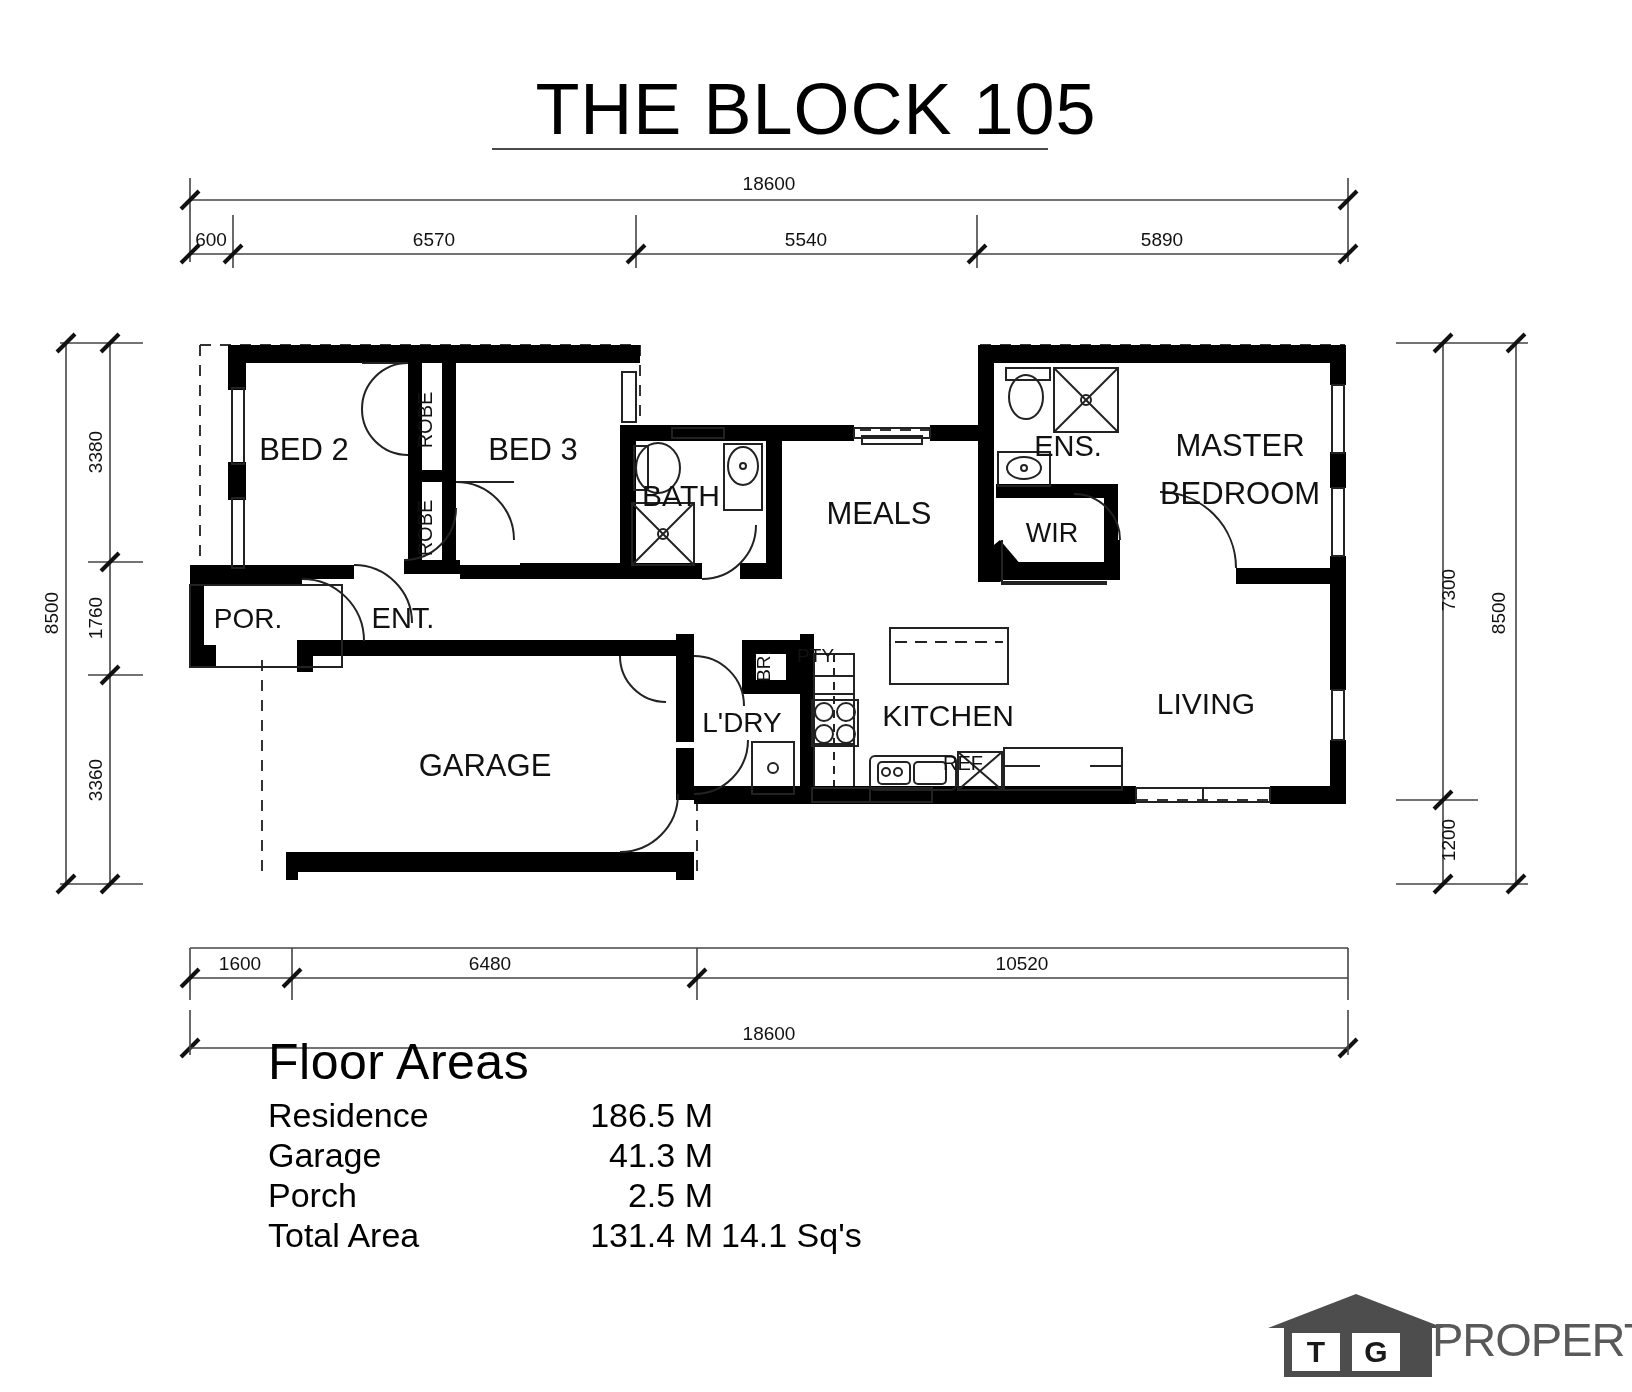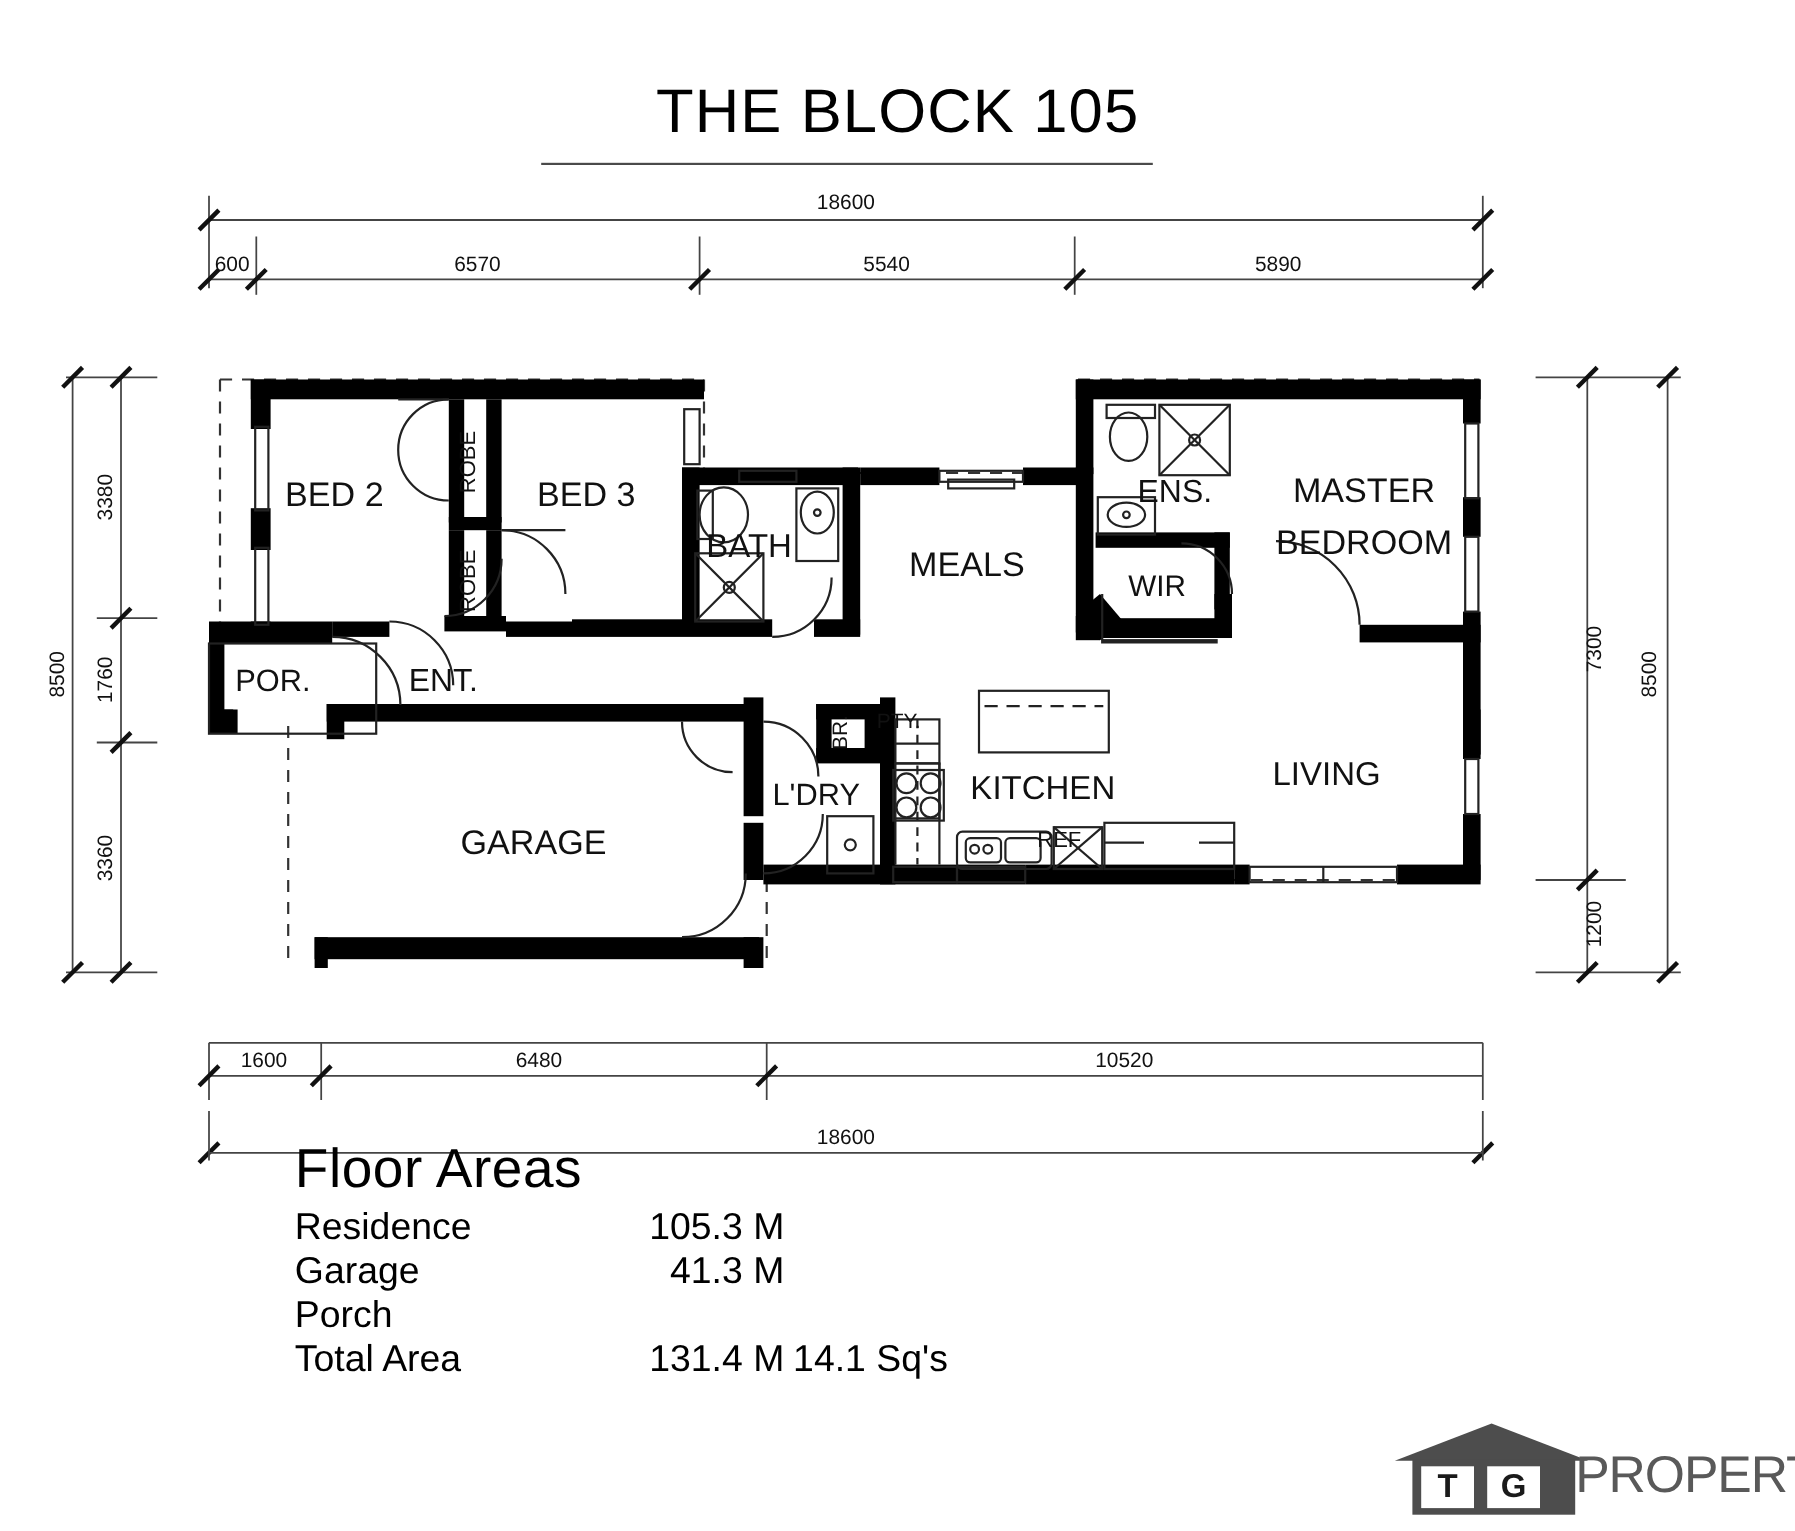--- a/index.html
+++ b/index.html
@@ -1,20 +1,20 @@
 <!DOCTYPE html>
 <html><head>
 <meta charset="utf-8">
 <style>
   html,body{margin:0;padding:0;background:#fff;}
   body{width:1632px;height:1392px;position:relative;overflow:hidden;
        font-family:"Liberation Sans","DejaVu Sans",sans-serif;color:#000;}
   #plan{position:absolute;left:0;top:0;width:1632px;height:1392px;}
   .ttl{position:absolute;left:0;top:68px;width:1632px;text-align:center;
-       font-size:56px;letter-spacing:1px;font-weight:400;color:#000;}
+       font-size:72px;letter-spacing:1px;font-weight:400;color:#000;}
   .ttl-rule{position:absolute;left:492px;top:148px;width:556px;height:2px;background:#4a4a4a;}
 
   
   .fa-wrap{position:absolute;left:268px;top:1033px;width:620px;}
   .fa-title{font-size:50px;letter-spacing:0.5px;margin:0 0 4px 0;}
   .fa-row{display:flex;font-size:34px;line-height:40px;}
   .fa-label{width:215px;}
   .fa-val{width:230px;text-align:right;}
   .fa-val2{padding-left:8px;}
 
@@ -336,28 +336,29 @@
   <text x="817" y="662" font-size="19" fill="#111" text-anchor="middle" font-family="Liberation Sans, sans-serif">PTY.</text>
   <text x="948" y="726" font-size="30" fill="#111" text-anchor="middle" font-family="Liberation Sans, sans-serif">KITCHEN</text>
   <text x="963" y="770" font-size="20" fill="#111" text-anchor="middle" font-family="Liberation Sans, sans-serif">REF</text>
   <text x="1206" y="714" font-size="30" fill="#111" text-anchor="middle" font-family="Liberation Sans, sans-serif">LIVING</text>
 </svg>
 
 <div class="fa-wrap">
   <div class="fa-title">Floor Areas</div>
   <div class="fa-row">
     <span class="fa-label">Residence</span>
-    <span class="fa-val">105.3 M</span>
+    <span class="fa-val">186.5 M</span>
   </div>
   <div class="fa-row">
     <span class="fa-label">Garage</span>
     <span class="fa-val">41.3 M</span>
   </div>
   <div class="fa-row">
     <span class="fa-label">Porch</span>
+    <span class="fa-val">2.5 M</span>
   </div>
   <div class="fa-row">
     <span class="fa-label">Total Area</span>
     <span class="fa-val">131.4 M</span>
     <span class="fa-val2">14.1 Sq's</span>
   </div>
 </div>
 
 <div class="logo">
   <div class="logo-roof"></div>

